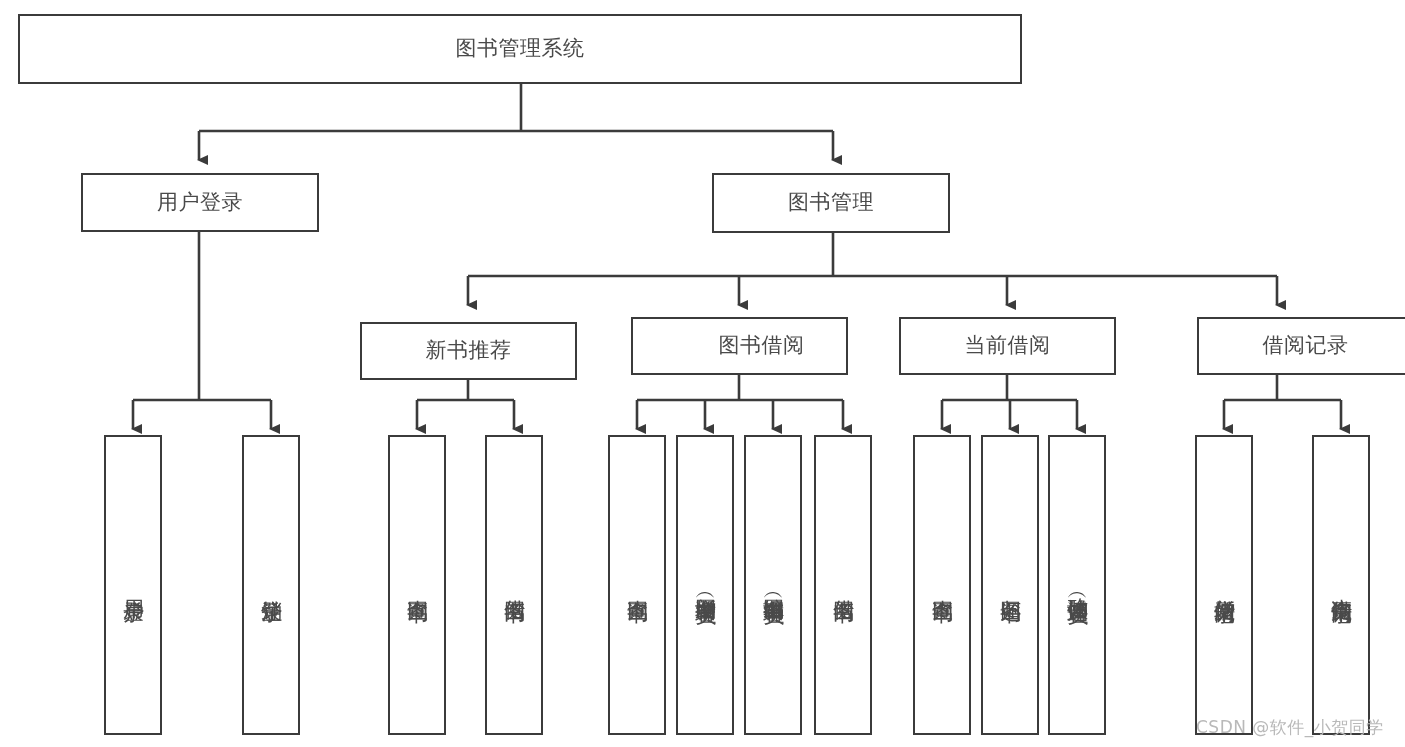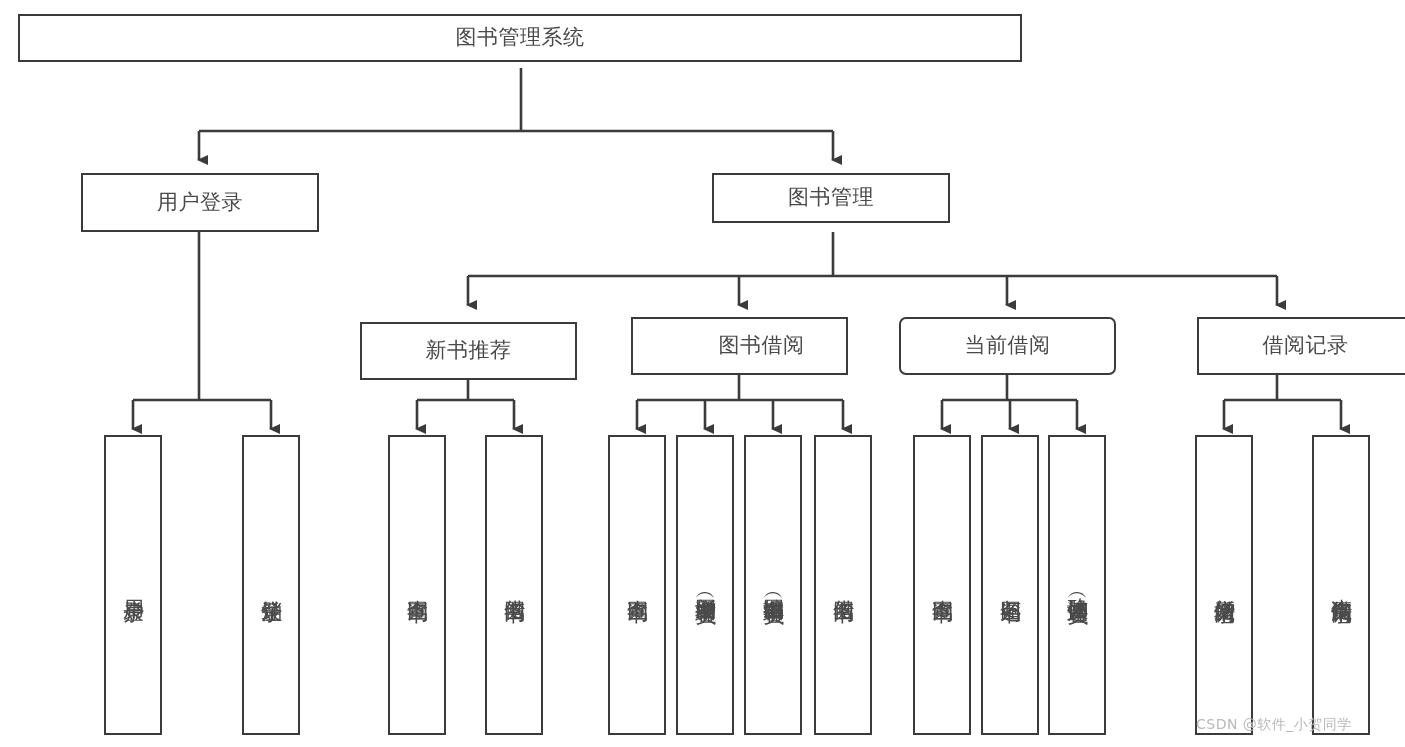--- a/index.html
+++ b/index.html
@@ -58,21 +58,21 @@
     text-orientation: upright;
     font-size: 21px;
     line-height: 1.32;
     letter-spacing: 1px;
     white-space: nowrap;
     max-height: 286px;
   }
   .watermark {
     position: absolute;
     color: #b9b9b9;
-    font-size: 14px;
+    font-size: 17px;
     letter-spacing: 0.5px;
     white-space: nowrap;
     user-select: none;
   }
 </style>
 </head>
 <body>
 
 <div id="canvas">
 
@@ -119,41 +119,41 @@
       <path d="M1010,400 L1010,429" marker-end="url(#arrow)"></path>
       <path d="M1077,400 L1077,429" marker-end="url(#arrow)"></path>
 
       <path d="M1277,375 L1277,400"></path>
       <path d="M1224,400 L1341,400"></path>
       <path d="M1224,400 L1224,429" marker-end="url(#arrow)"></path>
       <path d="M1341,400 L1341,429" marker-end="url(#arrow)"></path>
     </g>
   </svg>
 
-  <div class="node horiz" style="left:18px; top:14px; width:1004px; height:48px;">
+  <div class="node horiz" style="left:18px; top:14px; width:1004px; height:70px;">
     <span class="lbl">图书管理系统</span>
   </div>
 
   <div class="node horiz" style="left:81px; top:173px; width:238px; height:59px;">
     <span class="lbl">用户登录</span>
   </div>
 
-  <div class="node horiz" style="left:712px; top:173px; width:238px; height:50px;">
+  <div class="node horiz" style="left:712px; top:173px; width:238px; height:60px;">
     <span class="lbl">图书管理</span>
   </div>
 
   <div class="node horiz" style="left:360px; top:322px; width:217px; height:58px;">
     <span class="lbl">新书推荐</span>
   </div>
 
   <div class="node horiz" style="left:631px; top:317px; width:217px; height:58px;padding-left:44px;">
     <span class="lbl">图书借阅</span>
   </div>
 
-  <div class="node horiz" style="left:899px; top:317px; width:217px; height:58px;border-radius:7px;">
+  <div class="node horiz" style="left:899px; top:317px; width:217px; height:58px;">
     <span class="lbl">当前借阅</span>
   </div>
 
   <div class="node horiz" style="left:1169px; top:317px; width:217px; height:58px;margin-left:28px;">
     <span class="lbl">借阅记录</span>
   </div>
 
   <div class="node vert" style="left:104px; top:435px; width:58px; height:300px;">
     <span class="lbl">用户登录</span>
   </div>

